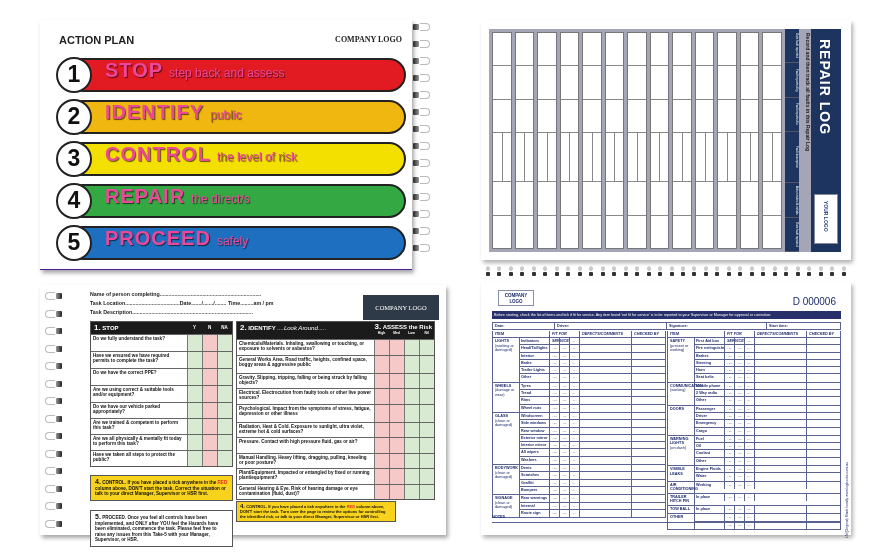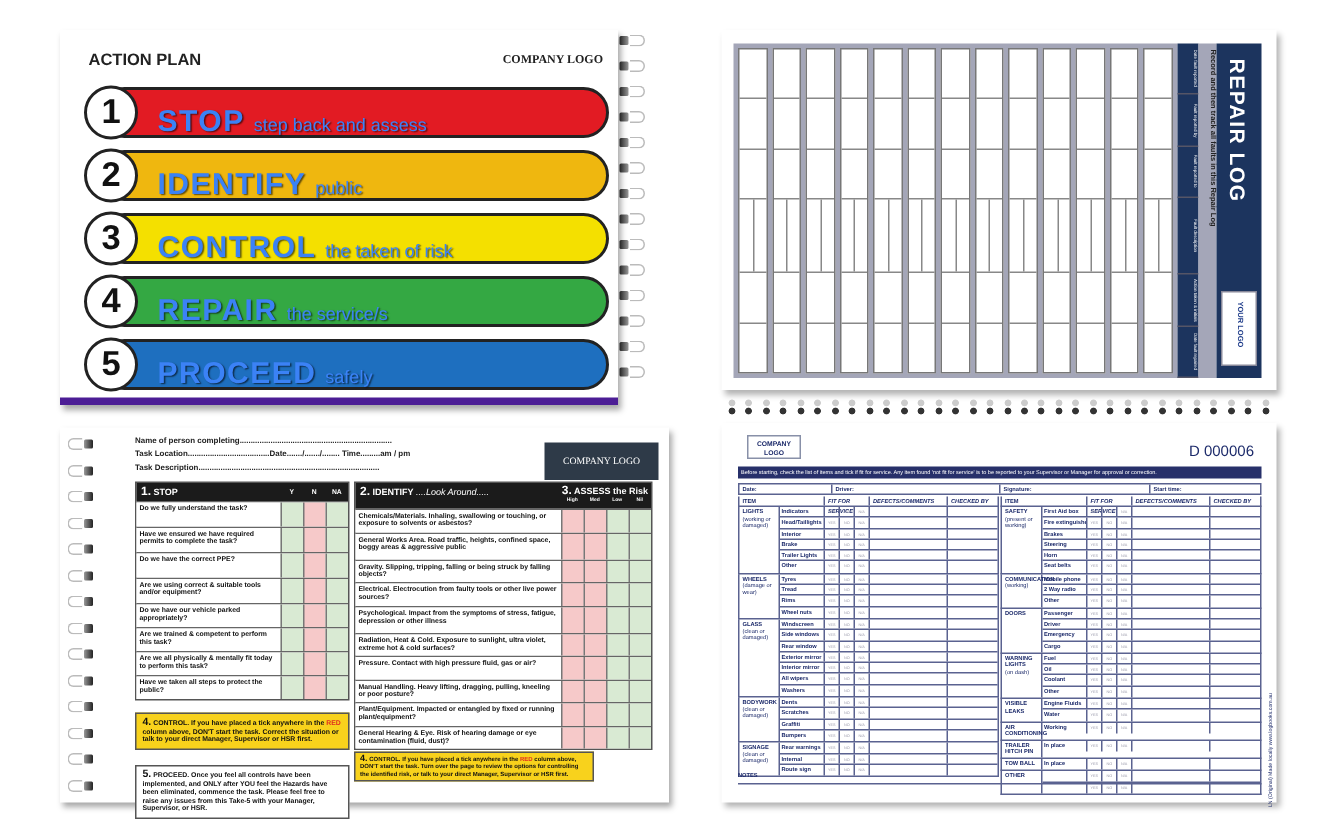--- a/index.html
+++ b/index.html
@@ -1,27 +1,27 @@
 <!DOCTYPE html>
 <html><head>
 <meta charset="utf-8">
 <style>
 *{box-sizing:border-box;margin:0;padding:0}
 html,body{width:889px;height:556px;background:#fff;overflow:hidden;font-family:"Liberation Sans",sans-serif}
 
 .panel{position:absolute;background:#fff}
 
 
-#p1{left:40px;top:20px;width:372px;height:250px;box-shadow:2px 3px 4px rgba(0,0,0,.35);border-bottom:5px solid #4c1d95}
+#p1{left:40px;top:20px;width:372px;height:250px;box-shadow:2px 3px 4px rgba(0,0,0,.35);border-bottom:1px solid #4c1d95}
 #p1 .ttl{position:absolute;left:19px;top:14px;font-size:11px;font-weight:bold;color:#222}
 #p1 .logo{position:absolute;right:10px;top:15px;font-family:"Liberation Serif",serif;font-size:8px;font-weight:bold;color:#222}
 .step{position:absolute;left:16px;width:350px;height:34px}
 .step .bar{position:absolute;left:10px;top:0;right:0;height:34px;border:2px solid #222;border-radius:17px}
 .step .num{position:absolute;left:0;top:-1px;width:36px;height:36px;border-radius:50%;background:#fff;border:2.5px solid #222;font-size:23px;font-weight:bold;color:#111;text-align:center;line-height:31px}
-.step .word{position:absolute;left:49px;top:12px;font-size:20px;font-weight:900;color:#3b82f6;letter-spacing:1px;text-shadow:1px 1px 1px rgba(0,0,0,.6);white-space:nowrap}
+.step .word{position:absolute;left:49px;top:1px;font-size:20px;font-weight:900;color:#ec4899;letter-spacing:1px;text-shadow:1px 1px 1px rgba(0,0,0,.6);white-space:nowrap}
 .step .word span.sub{font-size:12px;font-weight:normal;letter-spacing:0;margin-left:6px}
 
 .spiral-v{position:absolute;width:18px}
 .coil{position:absolute;width:18px;height:8px}
 .coil .a{position:absolute;left:0;top:1px;width:6px;height:6px;background:linear-gradient(90deg,#222,#999);border-radius:1px}
 .coil .b{position:absolute;left:7px;top:0;width:10px;height:8px;border:1.5px solid #bbb;border-left:none;border-radius:0 5px 5px 0}
 
 
 #p2{left:481px;top:20px;width:370px;height:240px;box-shadow:2px 3px 4px rgba(0,0,0,.3)}
 #p2 .grid{position:absolute;left:8px;top:9px;width:296px;height:223px;background:#a4a6b8;padding:3px;display:flex;gap:3px}
@@ -97,26 +97,26 @@
         <div class="word"><span>STOP</span><span class="sub">step back and assess</span></div>
       </div>
       <div class="step" style="top: 80px;">
         <div class="bar" style="background: rgb(239, 183, 15);"></div>
         <div class="num">2</div>
         <div class="word"><span>IDENTIFY</span><span class="sub">public</span></div>
       </div>
       <div class="step" style="top: 122px;">
         <div class="bar" style="background: rgb(244, 224, 0);"></div>
         <div class="num">3</div>
-        <div class="word"><span>CONTROL</span><span class="sub">the taken of risk</span></div>
+        <div class="word"><span>CONTROL</span><span class="sub">the level of risk</span></div>
       </div>
       <div class="step" style="top: 164px;">
         <div class="bar" style="background: rgb(52, 168, 67);"></div>
         <div class="num">4</div>
-        <div class="word"><span>REPAIR</span><span class="sub">the service/s</span></div>
+        <div class="word"><span>REPAIR</span><span class="sub">the direct/s</span></div>
       </div>
       <div class="step" style="top: 206px;">
         <div class="bar" style="background: rgb(30, 111, 191);"></div>
         <div class="num">5</div>
         <div class="word"><span>PROCEED</span><span class="sub">safely</span></div>
       </div>
     </div>
 </div>
 <div class="spiral-v" id="spiral1" style="left:413px;top:23px;height:240px">
     <div class="coil" style="top: 0px;">

